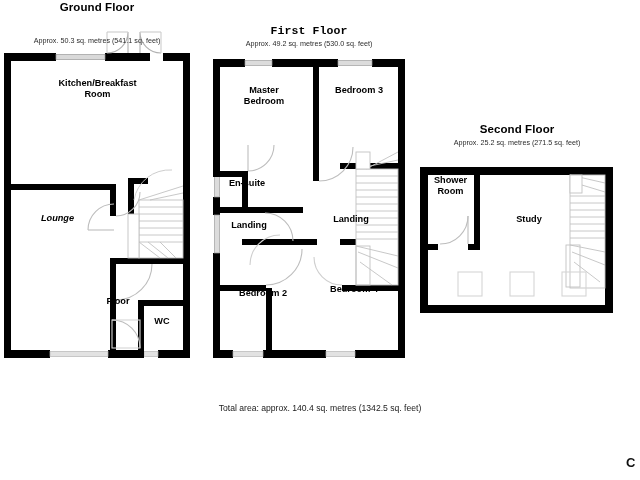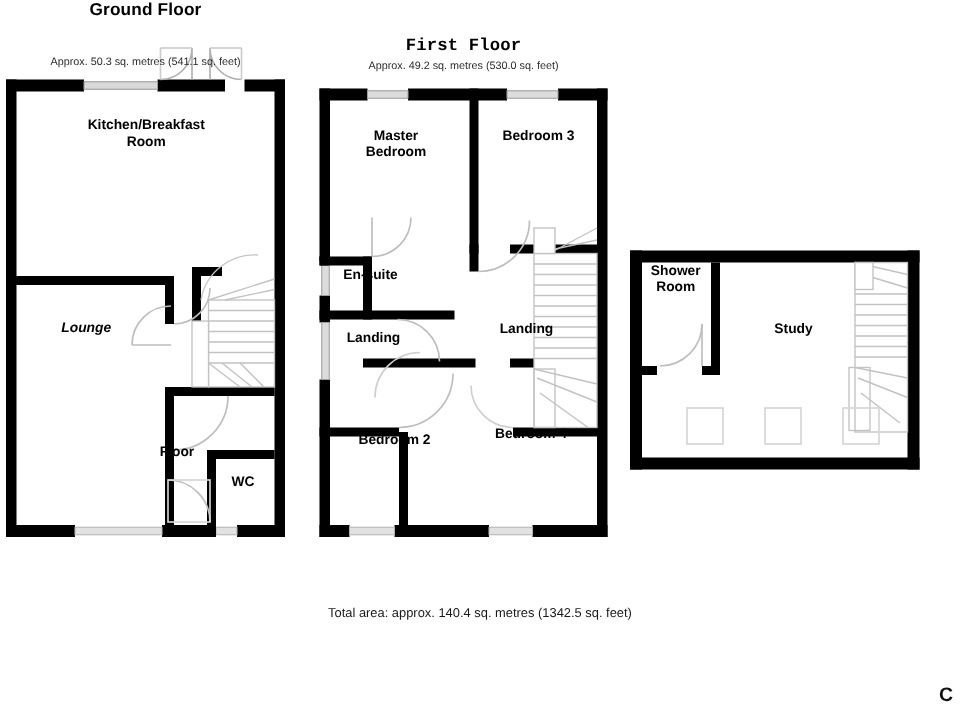--- a/index.html
+++ b/index.html
@@ -315,20 +315,22 @@
   <div class="room-label" style="left:216px;top:178px;width:62px;">En-suite</div>
 
   <div class="room-label" style="left:214px;top:220px;width:70px;">Landing</div>
 
   <div class="room-label" style="left:320px;top:214px;width:62px;">Landing</div>
 
   <div class="room-label" style="left:222px;top:288px;width:82px;">Bedroom 2</div>
 
   <div class="room-label" style="left:313px;top:284px;width:82px;">Bedroom 4</div>
 
+  <div class="floor-title" style="left:437px;top:123px;width:160px;">Second Floor</div>
+  <div class="floor-sub" style="left:437px;top:138px;width:160px;">Approx. 25.2 sq. metres (271.5 sq. feet)</div>
 
   <div class="room-label" style="left:423px;top:175px;width:55px;">
     <span>Shower</span><br>
     <span>Room</span>
   </div>
 
   <div class="room-label" style="left:496px;top:214px;width:66px;">Study</div>
 
   <div class="total-area" style="left:150px;top:403px;width:340px;">Total area: approx. 140.4 sq. metres (1342.5 sq. feet)</div>
 

